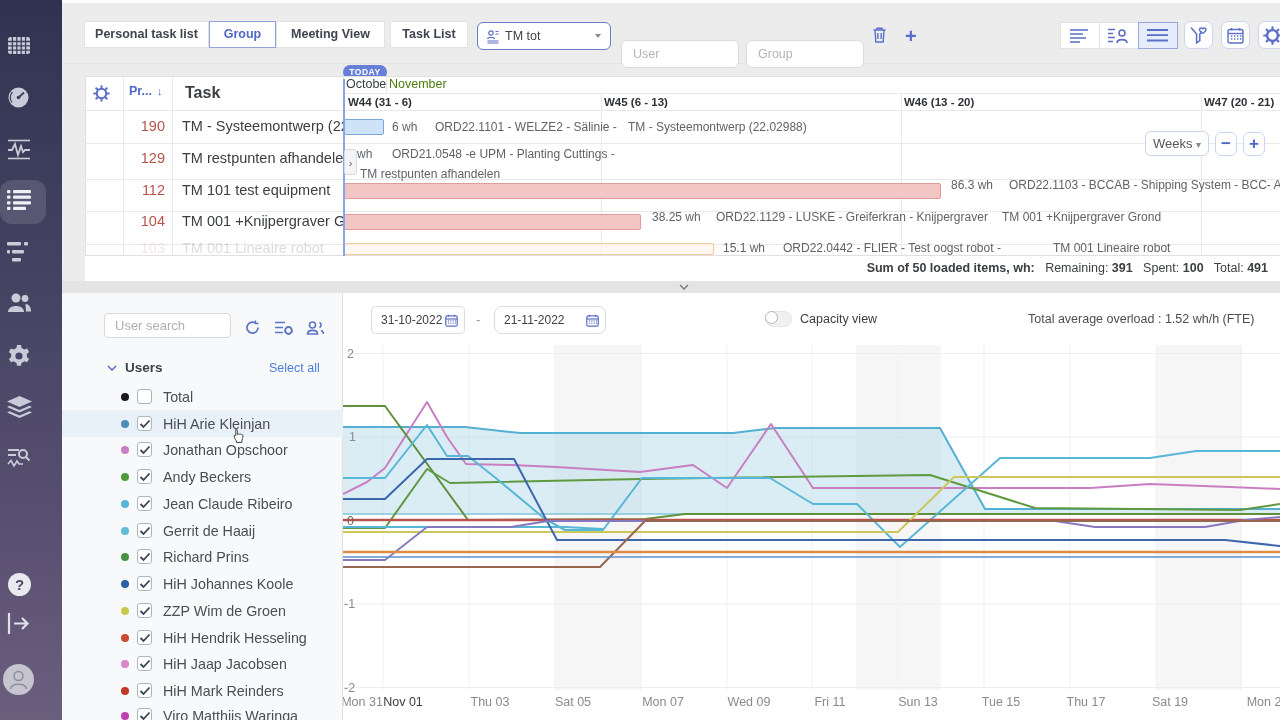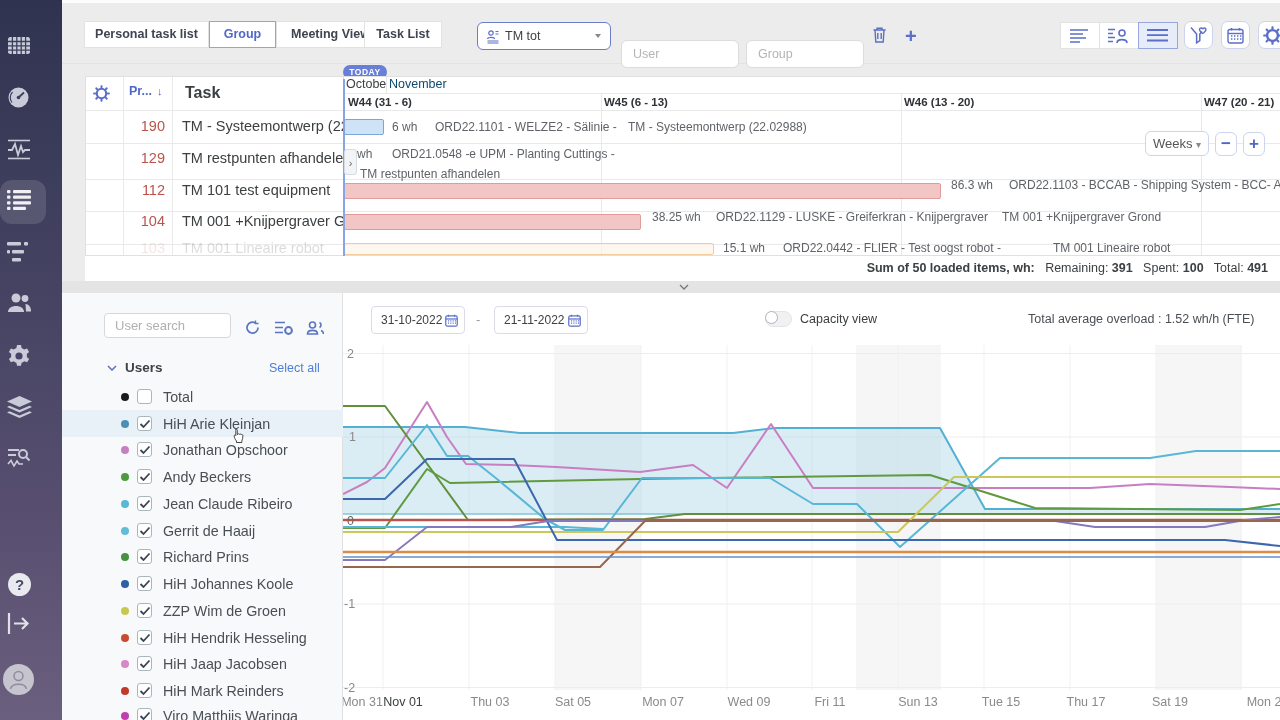--- a/index.html
+++ b/index.html
@@ -94,21 +94,21 @@
 </head>
 <body>
 <div id="root">
   <div id="whitetop" class="abs"></div>
   <div id="topstrip" class="abs"></div>
   <div class="abs" style="left:62px;top:63px;width:1218px;height:1px;background:#e3e3e3;"></div>
 
   <div class="tab" style="left:84px;width:125px;">Personal task list</div>
   <div class="tab sel" style="left:209px;width:67px;">Group</div>
   <div class="tab" style="left:276px;width:109px;">Meeting View</div>
-  <div class="tab" style="left:364px;width:78px;">Task List</div>
+  <div class="tab" style="left:390px;width:78px;">Task List</div>
 
   <div id="tmtot" class="abs">
     <svg width="16" height="16" viewBox="0 0 16 16" style="position:absolute;left:7px;top:6px">
       <g stroke="#5b6fc8" stroke-width="1.2" fill="none">
         <circle cx="6" cy="4" r="2.2"></circle>
         <path d="M2.5 10 C2.5 7.8 9.5 7.8 9.5 10"></path>
         <path d="M10.5 2.5 L13.5 2.5 M10.5 5 L13.5 5"></path>
         <path d="M2.5 12 L13.5 12 M2.5 14 L13.5 14"></path>
       </g>
     </svg>
@@ -288,21 +288,21 @@
         <rect x="7.5" y="0.2" width="2" height="3" rx="0.8" fill="#5b6fc8" transform="rotate(135 8.5 8.5)"></rect>
         <rect x="7.5" y="0.2" width="2" height="3" rx="0.8" fill="#5b6fc8" transform="rotate(180 8.5 8.5)"></rect>
         <rect x="7.5" y="0.2" width="2" height="3" rx="0.8" fill="#5b6fc8" transform="rotate(225 8.5 8.5)"></rect>
         <rect x="7.5" y="0.2" width="2" height="3" rx="0.8" fill="#5b6fc8" transform="rotate(270 8.5 8.5)"></rect>
         <rect x="7.5" y="0.2" width="2" height="3" rx="0.8" fill="#5b6fc8" transform="rotate(315 8.5 8.5)"></rect>
       </svg>
     <div class="abs" style="left:43px;top:7px;color:#4f67c6;font-weight:700;font-size:12.5px;">Pr...</div>
     <div class="abs" style="left:71px;top:8px;color:#4f67c6;font-size:11px;">↓</div>
     <div class="abs" style="left:99px;top:7px;color:#3c4043;font-weight:700;font-size:16px;">Task</div>
     <div class="abs" style="left:260px;top:0px;color:#3c4043;font-size:12.5px;width:40px;overflow:hidden;white-space:nowrap;">October</div>
-    <div class="abs" style="left:303px;top:0px;color:#0c4a6e;font-size:12.5px;">November</div>
+    <div class="abs" style="left:303px;top:0px;color:#4d7c0f;font-size:12.5px;">November</div>
     <div class="abs" style="left:262px;top:19px;color:#2f3337;font-weight:700;font-size:11.5px;">W44 (31 - 6)</div>
     <div class="abs" style="left:518px;top:19px;color:#2f3337;font-weight:700;font-size:11.5px;">W45 (6 - 13)</div>
     <div class="abs" style="left:818px;top:19px;color:#2f3337;font-weight:700;font-size:11.5px;">W46 (13 - 20)</div>
     <div class="abs" style="left:1118px;top:19px;color:#2f3337;font-weight:700;font-size:11.5px;">W47 (20 - 21)</div>
     <div class="rednum" style="left:-1px;top:41px;">190</div>
     <div class="taskname" style="top:41px;">TM - Systeemontwerp (22</div>
     <div class="rednum" style="left:-1px;top:73px;">129</div>
     <div class="taskname" style="top:73px;">TM restpunten afhandele</div>
     <div class="rednum" style="left:-1px;top:105px;">112</div>
     <div class="taskname" style="top:105px;">TM 101 test equipment</div>
@@ -491,21 +491,21 @@
 
   <div id="chartpanel" class="abs">
     <div class="datebox" style="left:28px;width:94px;">31-10-2022<svg width="13" height="13" viewBox="0 0 17 17" style="position:absolute;right:6px;top:7px;">
           <g stroke="#5b6fc8" stroke-width="1.6" fill="none">
             <rect x="1" y="2.5" width="15" height="13.5" rx="2"></rect>
             <path d="M1 6.5 H16"></path>
             <path d="M4 9 h1.4 M7 9 h1.4 M10 9 h1.4 M13 9 h1.4 M4 12 h1.4 M7 12 h1.4 M10 12 h1.4 M13 12 h1.4"></path>
             <path d="M4.5 1 v2.5 M12.5 1 v2.5"></path>
           </g>
         </svg></div>
-    <div class="datebox" style="left:151px;width:94px;">21-11-2022<svg width="13" height="13" viewBox="0 0 17 17" style="position:absolute;right:6px;top:7px;">
+    <div class="datebox" style="left:151px;width:112px;border-radius:8px;">21-11-2022<svg width="13" height="13" viewBox="0 0 17 17" style="position:absolute;right:6px;top:7px;">
           <g stroke="#5b6fc8" stroke-width="1.6" fill="none">
             <rect x="1" y="2.5" width="15" height="13.5" rx="2"></rect>
             <path d="M1 6.5 H16"></path>
             <path d="M4 9 h1.4 M7 9 h1.4 M10 9 h1.4 M13 9 h1.4 M4 12 h1.4 M7 12 h1.4 M10 12 h1.4 M13 12 h1.4"></path>
             <path d="M4.5 1 v2.5 M12.5 1 v2.5"></path>
           </g>
         </svg></div>
     <div style="position:absolute;left:133px;top:19px;color:#999;font-size:13px;">-</div>
     <div id="toggle">
         <div class="knob"></div>

